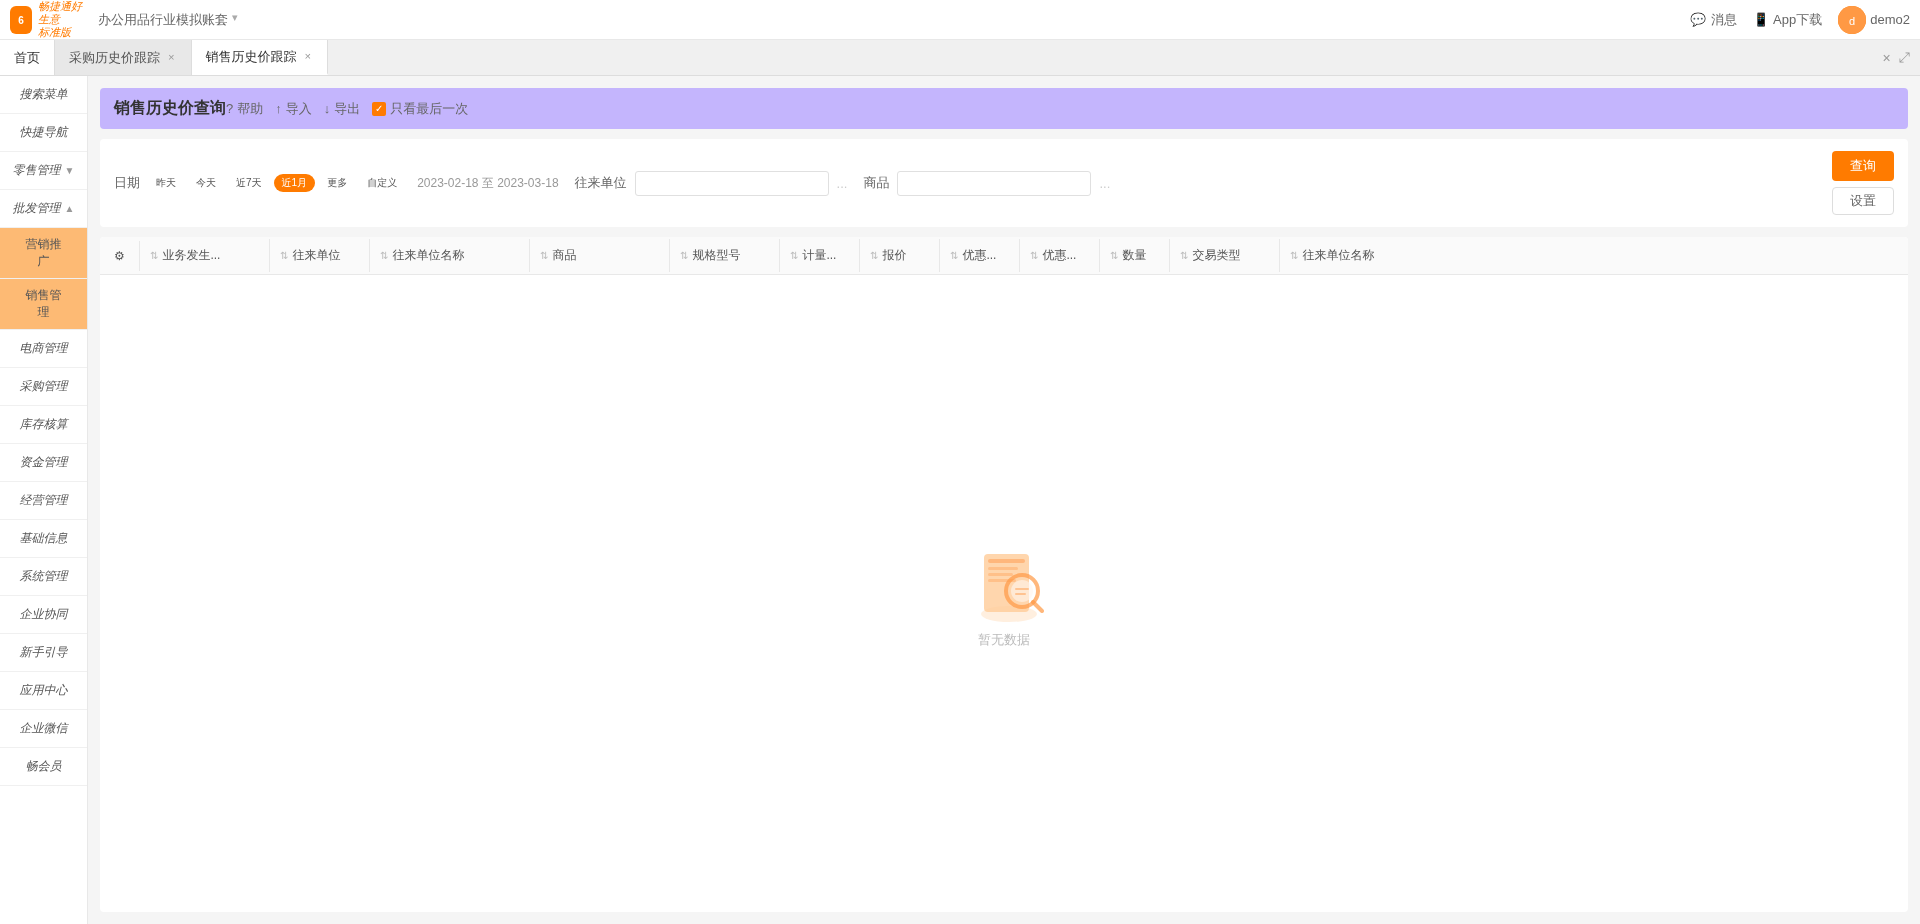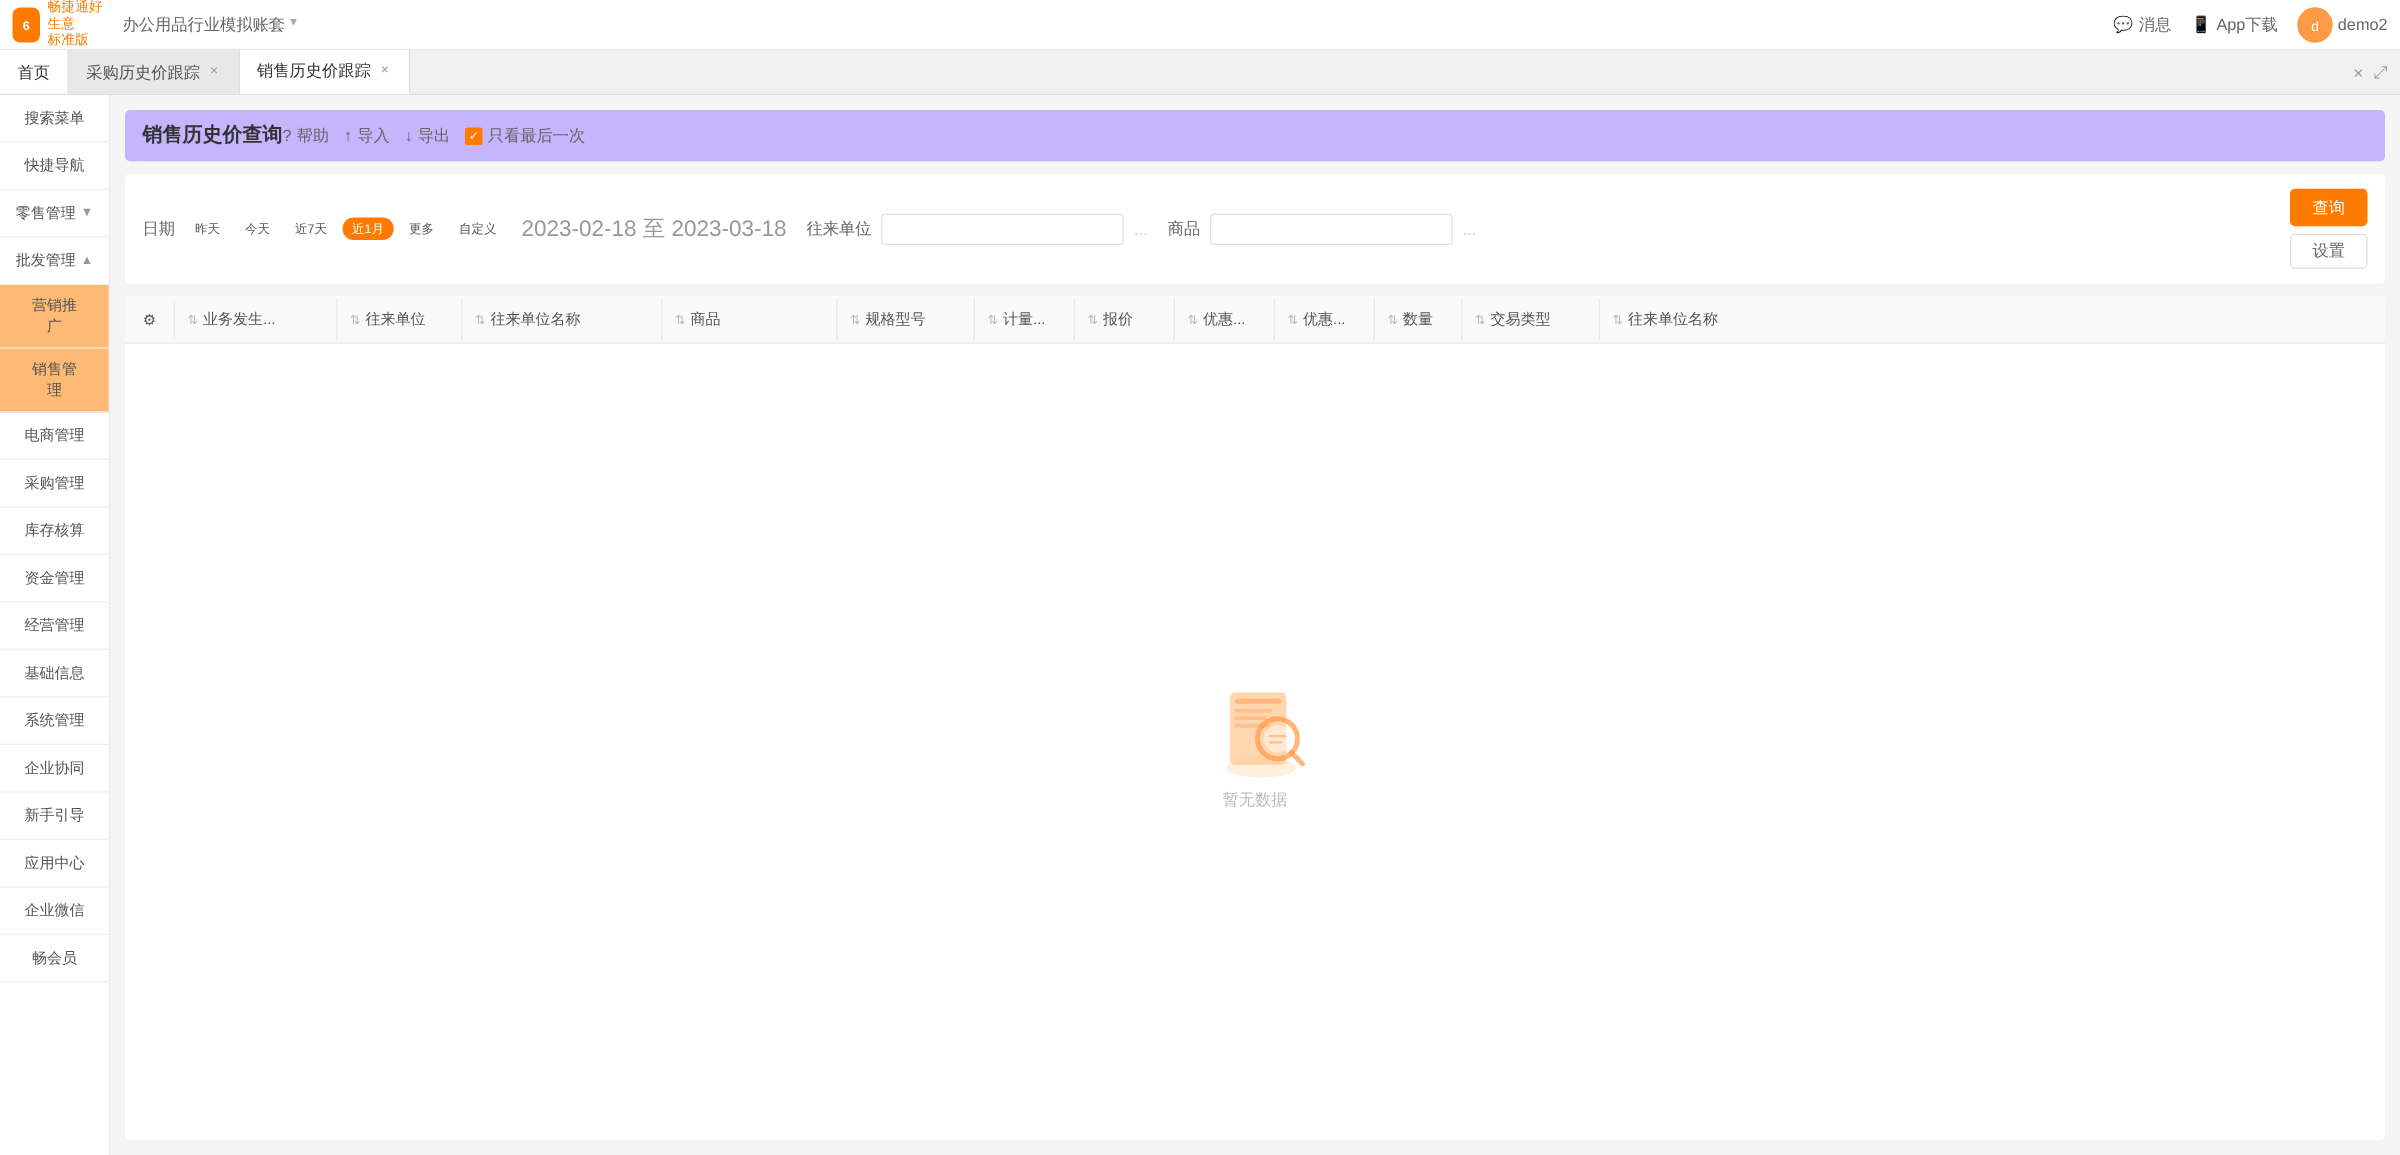--- a/index.html
+++ b/index.html
@@ -36,20 +36,21 @@
       align-items: center;
       justify-content: center;
       color: #fff;
       font-size: 10px;
       font-weight: bold;
     }
     .logo-text {
       font-size: 11px;
       color: #ff7b00;
       line-height: 1.2;
+      font-style: italic;
     }
     .top-bar-title {
       color: #666;
       font-size: 13px;
       display: flex;
       align-items: flex-start;
       gap: 4px;
     }
     .top-bar-right {
       display: flex;
@@ -144,20 +145,21 @@
       cursor: pointer;
       color: #555;
       font-size: 12px;
       border-bottom: 1px solid #f0f0f0;
       display: flex;
       align-items: center;
       justify-content: center;
       flex-direction: row;
       gap: 4px;
       min-height: 38px;
+      font-style: italic;
     }
     .sidebar-item.has-arrow {
       justify-content: center;
     }
     .sidebar-sub-item {
       padding: 8px 23px;
       text-align: center;
       cursor: pointer;
       color: #555;
       font-size: 12px;
@@ -271,21 +273,21 @@
       cursor: pointer;
       color: #555;
     }
     .date-chip.active {
       background: #ff7b00;
       color: #fff;
       border-radius: 10px;
     }
     .date-range-text {
       color: #999;
-      font-size: 18px;
+      font-size: 12px;
       margin-left: 4px;
     }
     .filter-input {
       border: 1px solid #e0e0e0;
       border-radius: 3px;
       padding: 4px 8px;
       font-size: 13px;
       color: #333;
       background: #fff;
       outline: none;

